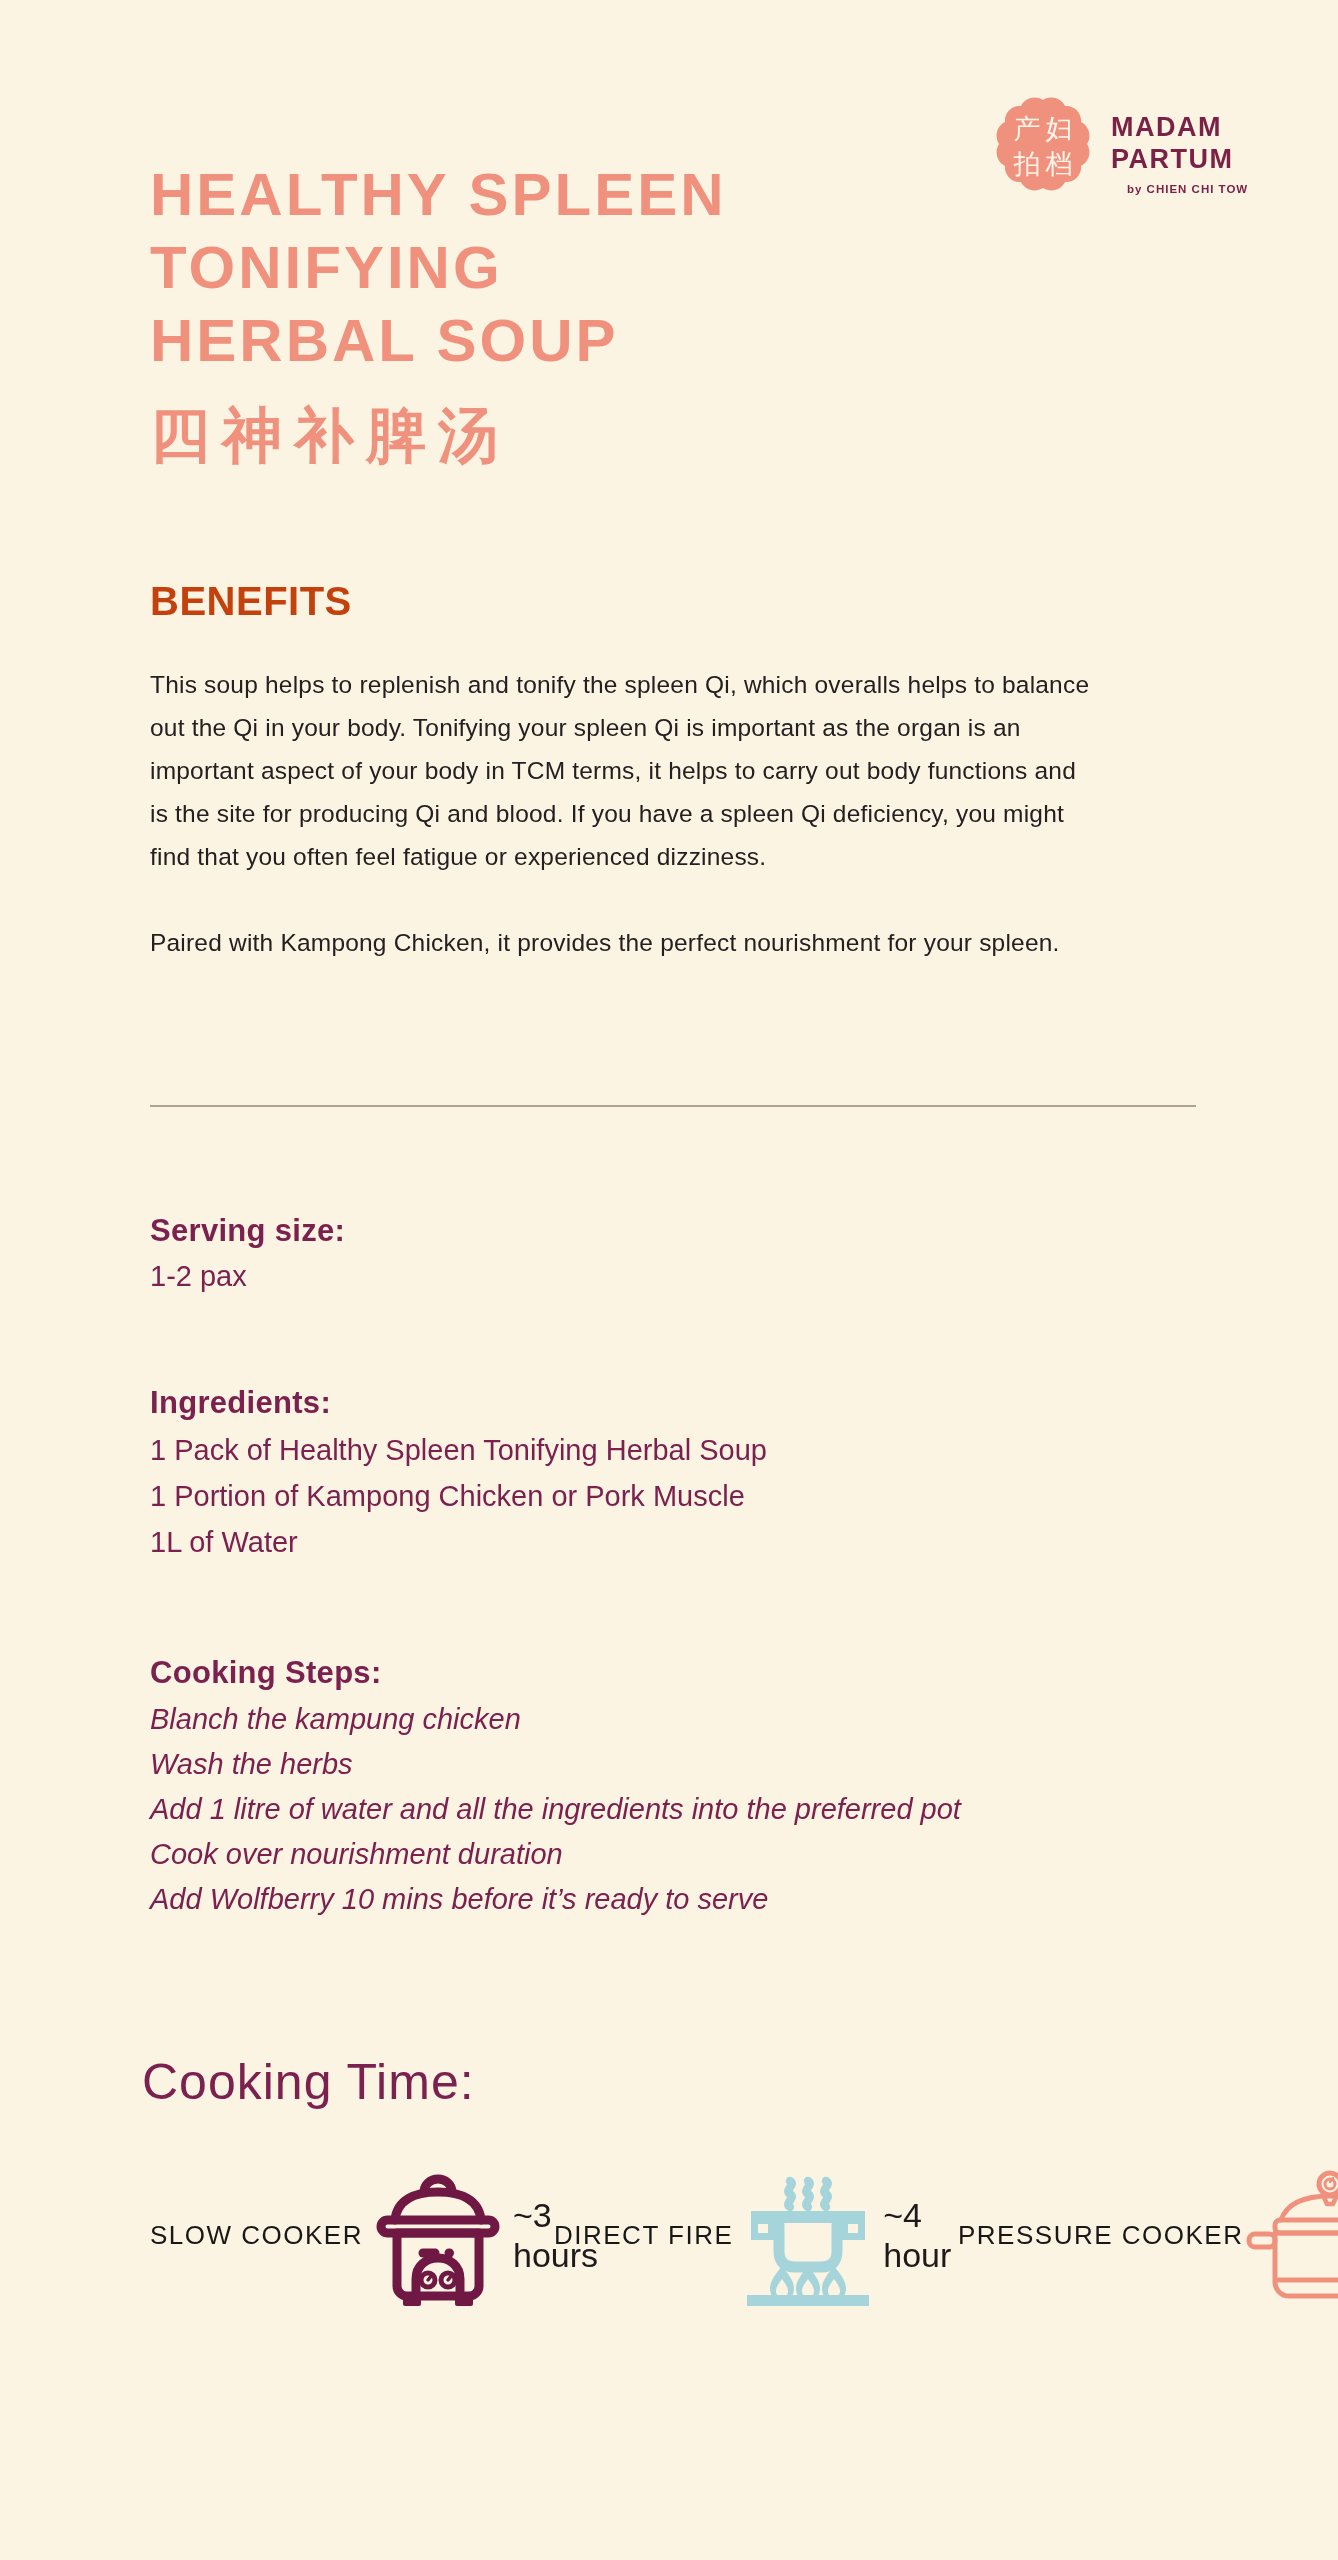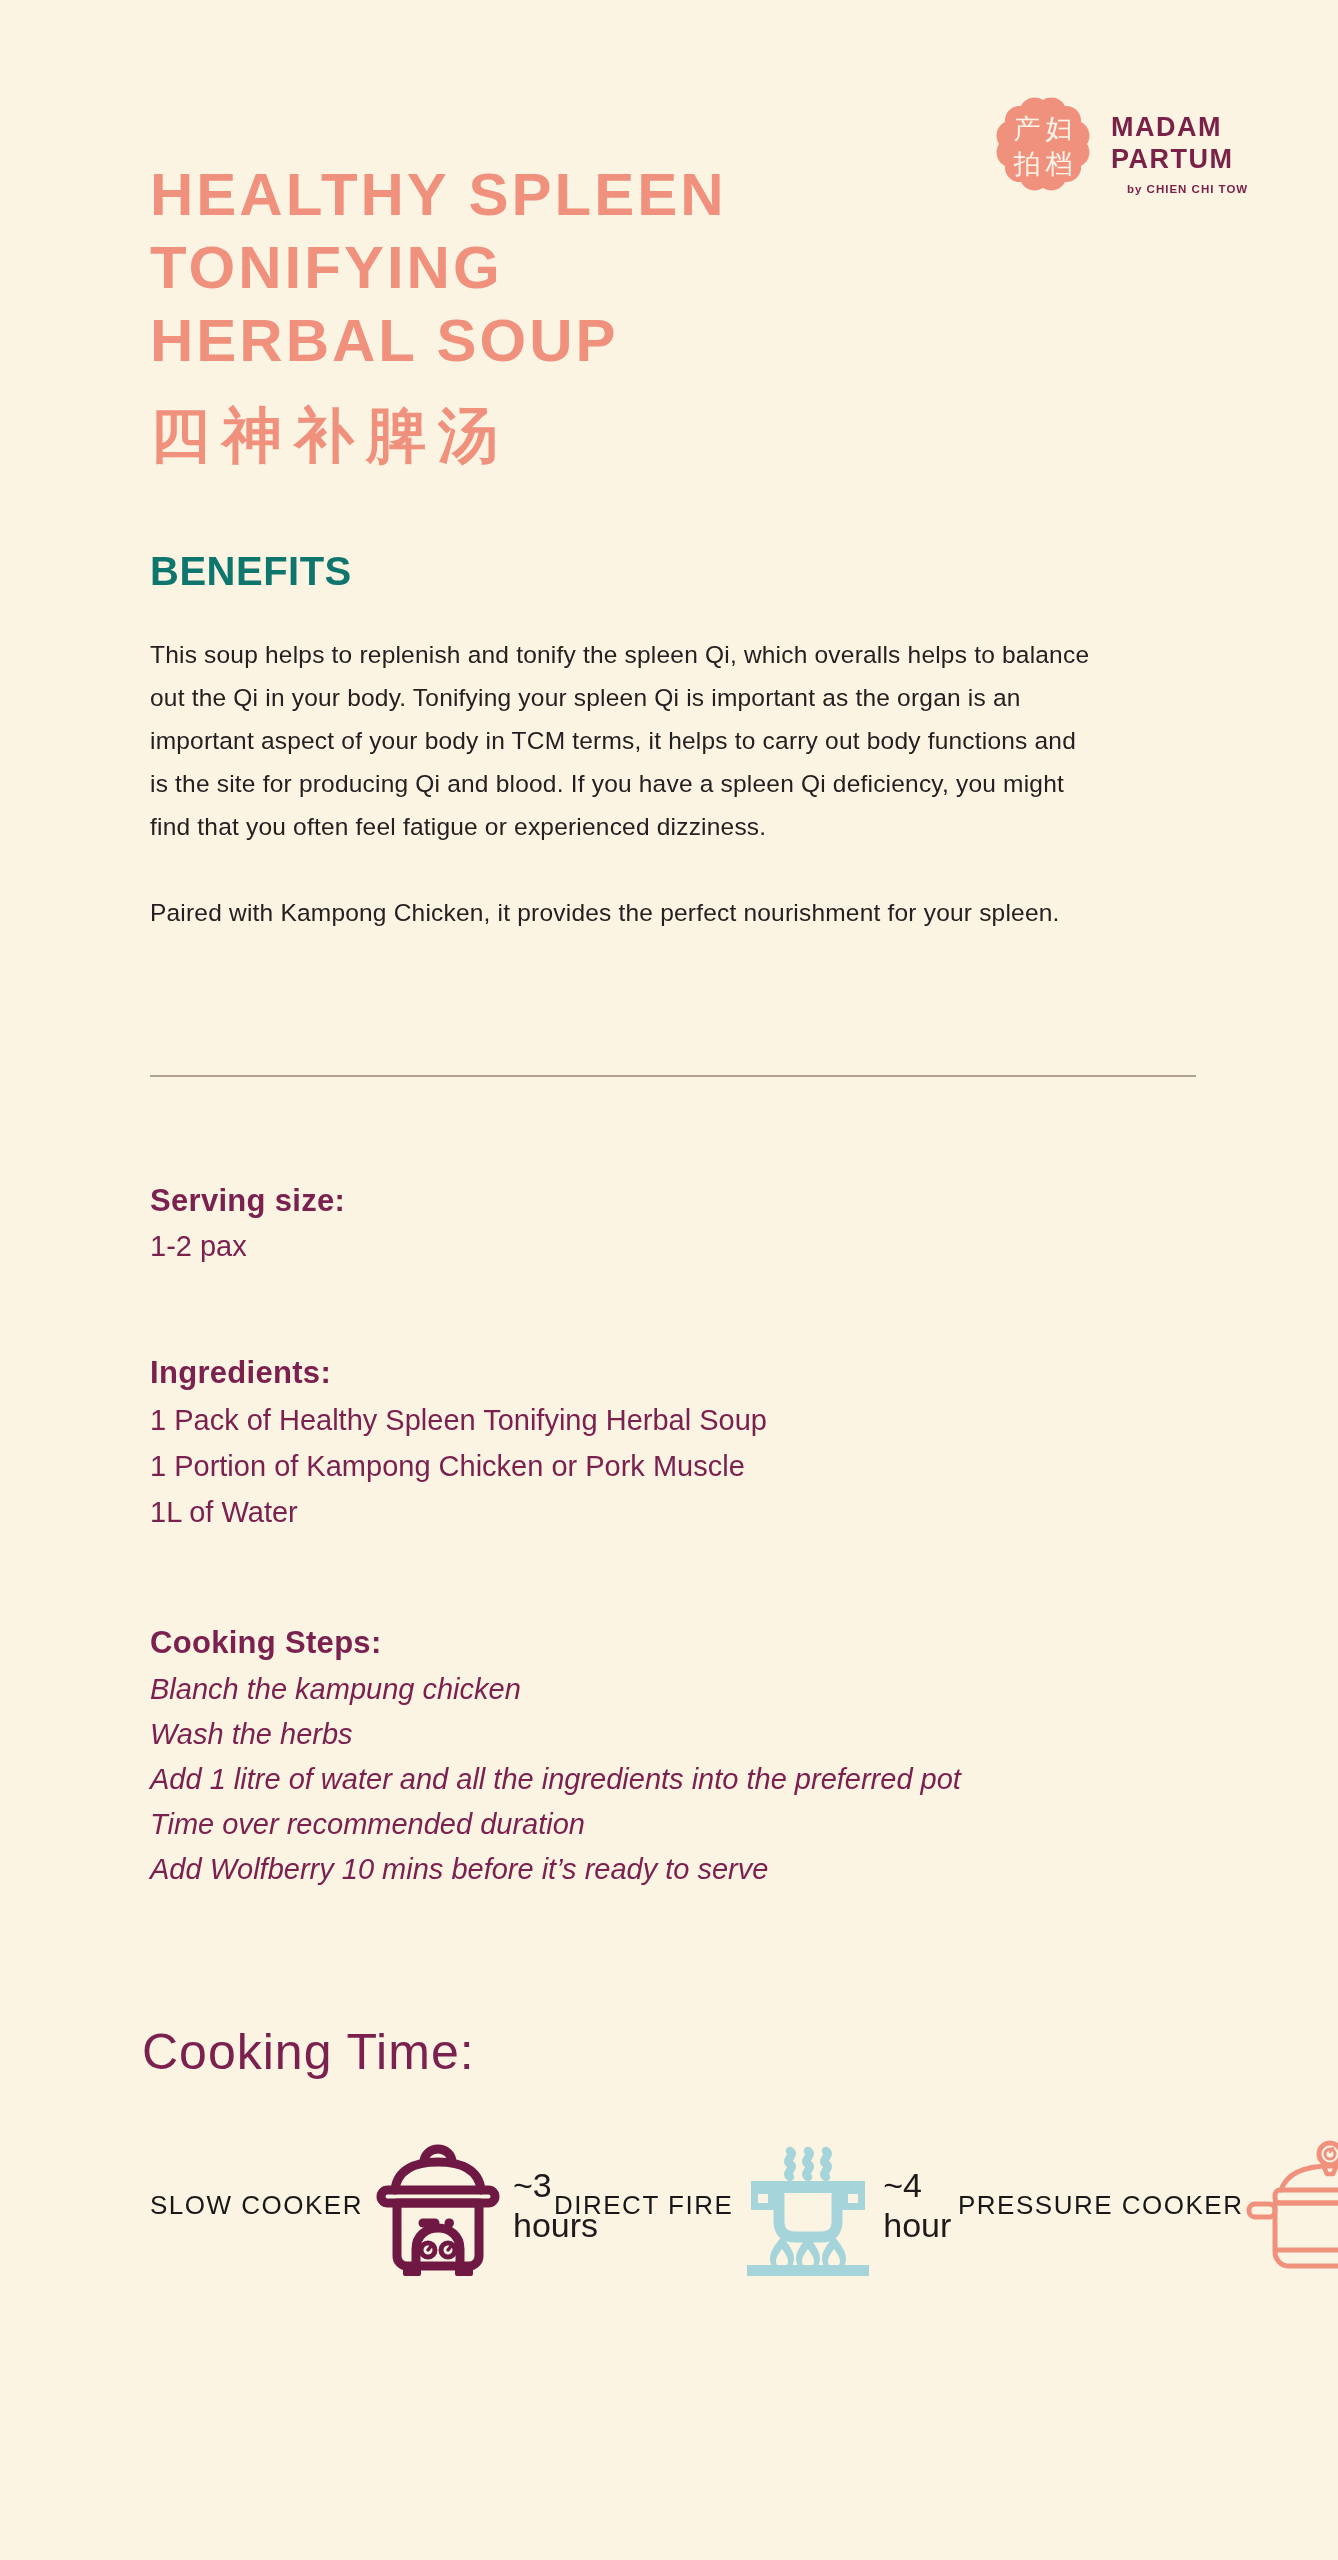--- a/index.html
+++ b/index.html
@@ -30,21 +30,21 @@
   .content{position:absolute; inset:0; padding:0 148px 0 150px;}
   .title{
     margin-top:158px; color:var(--salmon); font-weight:700;
     font-size:60px; line-height:73px; letter-spacing:3px; white-space:pre-line;
   }
   .chinese-title{
     margin-top:24px; color:var(--salmon); font-weight:700;
     font-size:60px; line-height:70px; letter-spacing:12px;
   }
   .benefits-heading{
-    margin-top:76px; color:#0f766e; font-weight:700; font-size:40px; line-height:48px; letter-spacing:0.5px;
+    margin-top:106px; color:#c2410c; font-weight:700; font-size:40px; line-height:48px; letter-spacing:0.5px;
   }
   .body-para{
     margin-top:38px; max-width:1042px; color:var(--ink);
     font-size:24.5px; line-height:43px; letter-spacing:0.2px; white-space:pre-line; font-weight:400;
   }
   .pairing{margin-top:43px;}
   .divider{margin-top:141px; width:1046px; height:2px; border:0; background:var(--divider); opacity:.75;}
   .sect-heading{color:var(--maroon); font-size:31px; line-height:40px; font-weight:700; letter-spacing:0.3px;}
   .serving-heading{margin-top:104px;}
   .serving-value{margin-top:4px; color:var(--maroon); font-size:29px; line-height:42px;}
@@ -120,21 +120,21 @@
       <li>1 Pack of Healthy Spleen Tonifying Herbal Soup</li>
       <li>1 Portion of Kampong Chicken or Pork Muscle</li>
       <li>1L of Water</li>
     </ul>
 
     <h3 class="sect-heading steps-heading">Cooking Steps:</h3>
     <ul class="list steps">
       <li>Blanch the kampung chicken</li>
       <li>Wash the herbs</li>
       <li>Add 1 litre of water and all the ingredients into the preferred pot</li>
-      <li>Time over recommended duration</li>
+      <li>Cook over nourishment duration</li>
       <li>Add Wolfberry 10 mins before it’s ready to serve</li>
     </ul>
 
     <h2 class="cooking-time-heading">Cooking Time:</h2>
 
     <div class="methods">
 
       <div class="method">
         <div class="method-label">SLOW COOKER</div>
         <div class="method-icon">

